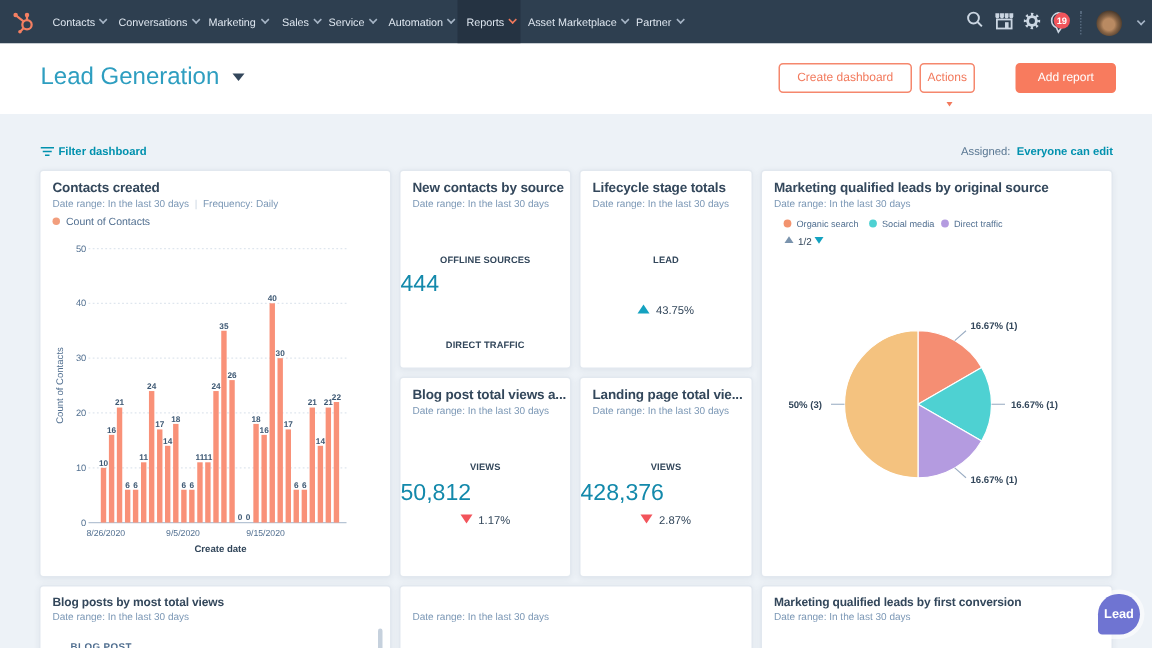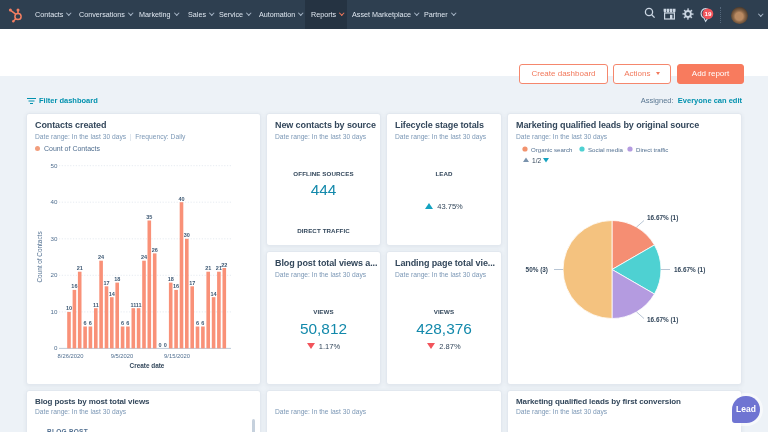--- a/index.html
+++ b/index.html
@@ -4,27 +4,27 @@
 * { margin:0; padding:0; box-sizing:border-box; }
 html,body { width:768px; height:432px; overflow:hidden; }
 body { font-family:"Liberation Sans",sans-serif; background:#edf2f7; position:relative; }
 .nav { position:absolute; left:0; top:0; width:768px; height:29px; background:#2e3f50; }
 .nav .item { position:absolute; top:0; height:29px; line-height:29px; color:#dfe7f0; font-size:7.2px; white-space:nowrap; }
 .caret { display:inline-block; width:0; height:0; border-left:2.5px solid transparent; border-right:2.5px solid transparent; border-top:3px solid #8fa3b8; margin-left:3px; vertical-align:1px; }
 .chev { display:inline-block; width:3.5px; height:3.5px; border-right:1.1px solid #a6b5c6; border-bottom:1.1px solid #a6b5c6; transform:rotate(45deg); margin-left:4px; vertical-align:2.5px; }
 .header { position:absolute; left:0; top:29px; width:768px; height:47px; background:#ffffff; }
 .h-title { position:absolute; left:27px; top:14px; font-size:16px; color:#2e9ec0; }
 .h-caret { display:inline-block; width:0; height:0; border-left:4.5px solid transparent; border-right:4.5px solid transparent; border-top:5.5px solid #33475b; margin-left:9px; vertical-align:2px; }
-.btn { position:absolute; top:13px; height:20px; border-radius:3px; font-size:8px; text-align:center; line-height:18px; color:#f2795c; border:1px solid #f5876d; background:#fff;margin-top:22px; }
+.btn { position:absolute; top:13px; height:20px; border-radius:3px; font-size:8px; text-align:center; line-height:18px; color:#f2795c; border:1px solid #f5876d; background:#fff; }
 .btn.solid { background:#f87b5e; color:#fff; border:1px solid #f87b5e; }
 .card { position:absolute; background:#fff; border:1px solid #e2e8ef; border-radius:3px; box-shadow:0 1px 4px rgba(45,62,80,0.07); }
 .ctitle { position:absolute; left:8px; top:6px; font-size:9px; letter-spacing:-0.1px; font-weight:bold; color:#33475b; white-space:nowrap; }
 .csub { position:absolute; left:8px; top:18.5px; font-size:6.7px; color:#7c98b6; white-space:nowrap; }
 .statlabel { position:absolute; width:100%; text-align:center; font-size:6.2px; font-weight:bold; color:#33475b; letter-spacing:0.1px; }
-.statnum { position:absolute; width:100%; text-align:center; font-size:15.4px; color:#1389ab; }
+.statnum { position:absolute; width:100%; font-size:15.4px; color:#1389ab; }
 .delta { position:absolute; width:100%; text-align:center; font-size:7.5px; color:#33475b; }
 .tri-up { display:inline-block; width:0; height:0; border-left:4px solid transparent; border-right:4px solid transparent; border-bottom:6px solid #14a2c0; margin-right:4px; vertical-align:0px; }
 .tri-down { display:inline-block; width:0; height:0; border-left:4px solid transparent; border-right:4px solid transparent; border-top:6px solid #f2545b; margin-right:4px; vertical-align:0px; }
 </style></head>
 <body>
 <div class="nav">
   <svg style="position:absolute;left:8px;top:7px" width="16" height="16" viewBox="0 0 16 16">
     <g stroke="#f47f62" stroke-width="1.5" fill="none">
       <circle cx="10" cy="9.5" r="3.1"></circle>
       <line x1="10" y1="6.4" x2="10" y2="3.6"></line>
@@ -67,22 +67,23 @@
     <path d="M7.5 3.6 a5.2 5.2 0 0 1 5.2 5.2 a5.2 5.2 0 0 1 -3.1 4.7 L7.6 16.4 L6.2 13.3 a5.2 5.2 0 0 1 -3.1 -4.7 A5.2 5.2 0 0 1 7.5 3.6 Z" fill="none" stroke="#cbd6e2" stroke-width="1.1"></path>
     <circle cx="9.9" cy="8.8" r="5.4" fill="#f2545b"></circle>
     <text x="9.9" y="11.1" font-size="6.2" fill="#fff" text-anchor="middle" font-weight="bold">19</text>
   </svg>
   <div style="position:absolute;left:720px;top:7px;width:0;height:16px;border-left:1px dotted #55687c"></div>
   <div style="position:absolute;left:731px;top:7px;width:17px;height:17px;border-radius:50%;background:radial-gradient(circle at 48% 55%, #b98a62 0 30%, #8a6647 45%, #4a3a2c 72%, #2f2d2a 100%)"></div>
   <span class="chev" style="position:absolute;left:755px;top:12px"></span>
 </div>
 
 <div class="header">
+  <span class="h-title">Lead Generation<span class="h-caret"></span></span>
   <span class="btn" style="left:519px;width:89px">Create dashboard</span>
-  <span class="btn" style="left:613px;width:58px">Actions <span class="caret" style="border-top-color:#f2795c;vertical-align:1.5px"></span></span>
+  <span class="btn" style="left:613px;width:37px">Actions <span class="caret" style="border-top-color:#f2795c;vertical-align:1.5px"></span></span>
   <span class="btn solid" style="left:677px;width:67px">Add report</span>
 </div>
 
 <div style="position:absolute;left:27px;top:96px;width:300px;font-size:7.5px;font-weight:bold;color:#0091ae">
   <svg style="position:absolute;left:0;top:0.5px" width="9" height="8" viewBox="0 0 9 8">
       <g stroke="#0091ae" stroke-width="1">
         <line x1="0" y1="1.5" x2="9" y2="1.5"></line>
         <line x1="1.5" y1="4" x2="7.5" y2="4"></line>
         <line x1="3" y1="6.5" x2="6" y2="6.5"></line>
       </g>

